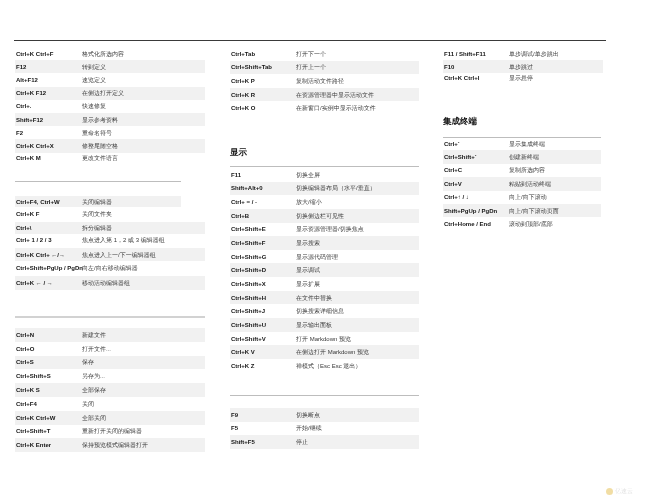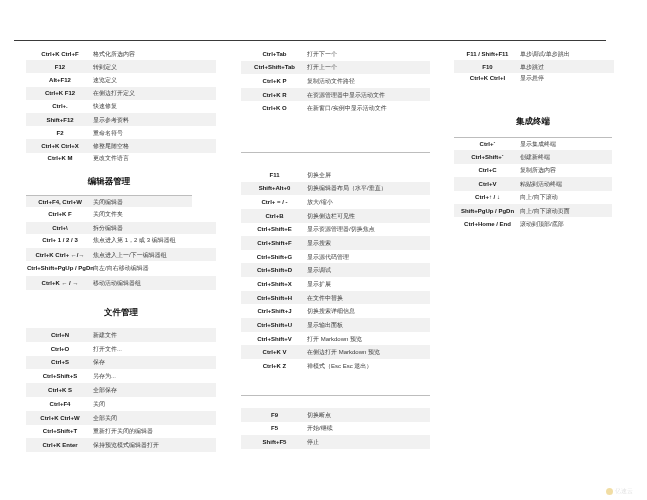--- a/index.html
+++ b/index.html
@@ -6,21 +6,21 @@
     html, body { width: 647px; height: 500px; background: #ffffff; overflow: hidden; }
     body { position: relative; font-family: "Liberation Sans", "DejaVu Sans", sans-serif; color: #1a1a1a; }
 
     .top-rule { position: absolute; left: 14px; top: 40px; width: 592px; height: 1px; background: #3a3a3a; }
 
     .col { position: absolute; top: 0; }
     .col-1 { left: 14px; width: 190px; }
     .col-2 { left: 229px; width: 189px; }
     .col-3 { left: 442px; width: 160px; }
 
-    .section { position: absolute; left: 12px; width: 100%; text-align: center; }
+    .section { position: absolute; left: 1px; width: 100%; }
     .section-title {
       font-size: 8.5px; font-weight: bold; color: #111;
       height: 14px; line-height: 14px;
     }
     .section-rule { height: 1px; background: #bdbdbd; margin-top: 6px; }
 
     .rows { width: 100%; }
     .row {
       display: flex; align-items: center; width: 100%;
       font-size: 6px; line-height: 1;
@@ -82,21 +82,20 @@
           <span class="desc">修整尾随空格</span>
         </div>
       <div class="row" style="height:10px">
           <span class="key">Ctrl+K M</span>
           <span class="desc">更改文件语言</span>
         </div>
     </div>
   </div>
 
   <div class="section" style="top:174px; width:166px">
-    <div class="section-title">编辑器管理</div>
     <div class="section-rule" style="margin-top:7px"></div>
   </div>
   <div class="section" style="top:196px">
     <div class="rows">
       <div class="row alt" style="height:11px; width:166px">
           <span class="key">Ctrl+F4, Ctrl+W</span>
           <span class="desc">关闭编辑器</span>
         </div>
       <div class="row" style="height:14px">
           <span class="key">Ctrl+K F</span>
@@ -119,21 +118,20 @@
           <span class="desc">向左/向右移动编辑器</span>
         </div>
       <div class="row alt" style="height:14px; margin-top:1px">
           <span class="key">Ctrl+K ← / →</span>
           <span class="desc">移动活动编辑器组</span>
         </div>
     </div>
   </div>
 
   <div class="section" style="top:305px">
-    <div class="section-title">文件管理</div>
     <div class="section-rule" style="margin-top:11px; background:#d2d2d2; height:1.5px"></div>
   </div>
   <div class="section" style="top:328px">
     <div class="rows">
       <div class="row alt" style="height:13.8px">
           <span class="key">Ctrl+N</span>
           <span class="desc">新建文件</span>
         </div>
       <div class="row" style="height:13.8px">
           <span class="key">Ctrl+O</span>
@@ -191,20 +189,21 @@
           <span class="desc">在资源管理器中显示活动文件</span>
         </div>
       <div class="row" style="height:13.6px">
           <span class="key">Ctrl+K O</span>
           <span class="desc">在新窗口/实例中显示活动文件</span>
         </div>
     </div>
   </div>
 
   <div class="section" style="top:145px">
+    <div class="section-title">显示</div>
     <div class="section-rule" style="margin-top:7px"></div>
   </div>
   <div class="section" style="top:168px">
     <div class="rows">
       <div class="row" style="height:13.65px">
           <span class="key">F11</span>
           <span class="desc">切换全屏</span>
         </div>
       <div class="row alt" style="height:13.65px">
           <span class="key">Shift+Alt+0</span>

